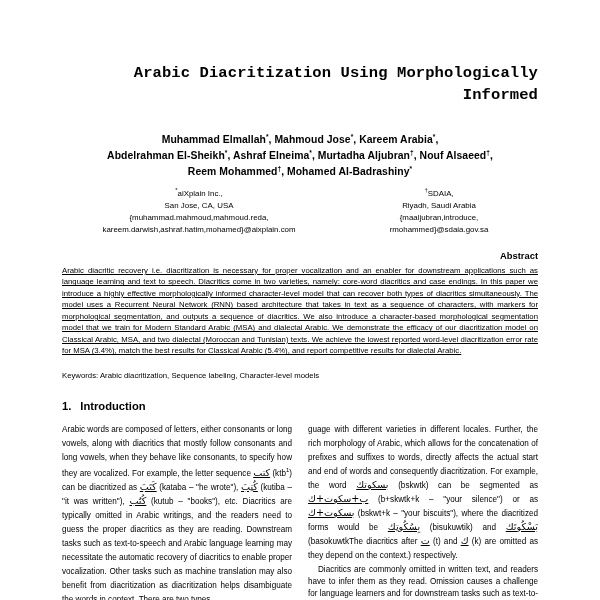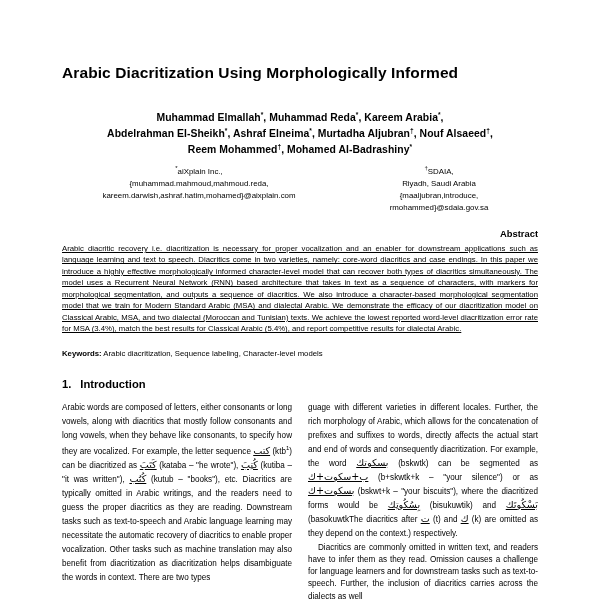--- a/index.html
+++ b/index.html
@@ -25,24 +25,25 @@
   }
   .content {
     padding: 62px 62px 0 62px;
     box-sizing: border-box;
   }
 
   
   .title {
     font-size: 15.5px;
     font-weight: bold;
-    text-align: left;
+    text-align: right;
     line-height: 1.42;
     letter-spacing: 0.1px;
     margin: 0 0 2px 0;
+    font-family: Liberation Mono, monospace;
   }
   .title-line { display: block; }
 
   
   .authors {
     margin-top: 26px;
     text-align: center;
     font-size: 10.4px;
     font-weight: bold;
     line-height: 1.52;
@@ -87,21 +88,21 @@
     line-height: 1.485;
     text-align: justify;
     text-justify: inter-word;
   }
   .abstract-body p { margin: 0; text-decoration: underline; }
   .keywords {
     margin-top: 13px;
     font-size: 7.75px;
     line-height: 1.45;
   }
-  .keywords b { font-weight: bold; }
+  .keywords b { font-weight: normal; }
 
   
   .section-head {
     margin-top: 19px;
     font-size: 11.2px;
     font-weight: bold;
   }
   .section-num { margin-right: 9px; }
 
   
@@ -135,28 +136,29 @@
 <body>
 
 <div class="page">
   <div class="content">
 
     <h1 class="title">
       <span class="title-line">Arabic Diacritization Using Morphologically Informed</span>
     </h1>
 
     <div class="authors" id="authors">
-        <span class="author-line"><span>Muhammad Elmallah</span><sup class="mark">*</sup>, <span>Muhammad Reda</span><sup class="mark">*</sup>, <span>Kareem Arabia</span><sup class="mark">*</sup>, </span>
+        <span class="author-line"><span>Muhammad Elmallah</span><sup class="mark">*</sup>, <span>Mahmoud Jose</span><sup class="mark">*</sup>, <span>Kareem Arabia</span><sup class="mark">*</sup>, </span>
         <span class="author-line"><span>Abdelrahman El-Sheikh</span><sup class="mark">*</sup>, <span>Ashraf Elneima</span><sup class="mark">*</sup>, <span>Murtadha Aljubran</span><sup class="mark">†</sup>, <span>Nouf Alsaeed</span><sup class="mark">†</sup>, </span>
         <span class="author-line"><span>Reem Mohammed</span><sup class="mark">†</sup>, <span>Mohamed Al-Badrashiny</span><sup class="mark">*</sup></span>
       </div>
 
     <div class="affils">
       <div class="affil affil-left" id="affil0">
           <div><sup class="mark">*</sup>aiXplain Inc.,</div>
+          <div>San Jose, CA, USA</div>
           <div>{muhammad.mahmoud,mahmoud.reda,</div>
           <div>kareem.darwish,ashraf.hatim,mohamed}@aixplain.com</div>
         </div>
       <div class="affil affil-right" id="affil1">
           <div><sup class="mark">†</sup>SDAIA,</div>
           <div>Riyadh, Saudi Arabia</div>
           <div>{maaljubran,introduce,</div>
           <div>rmohammed}@sdaia.gov.sa</div>
         </div>
     </div>

